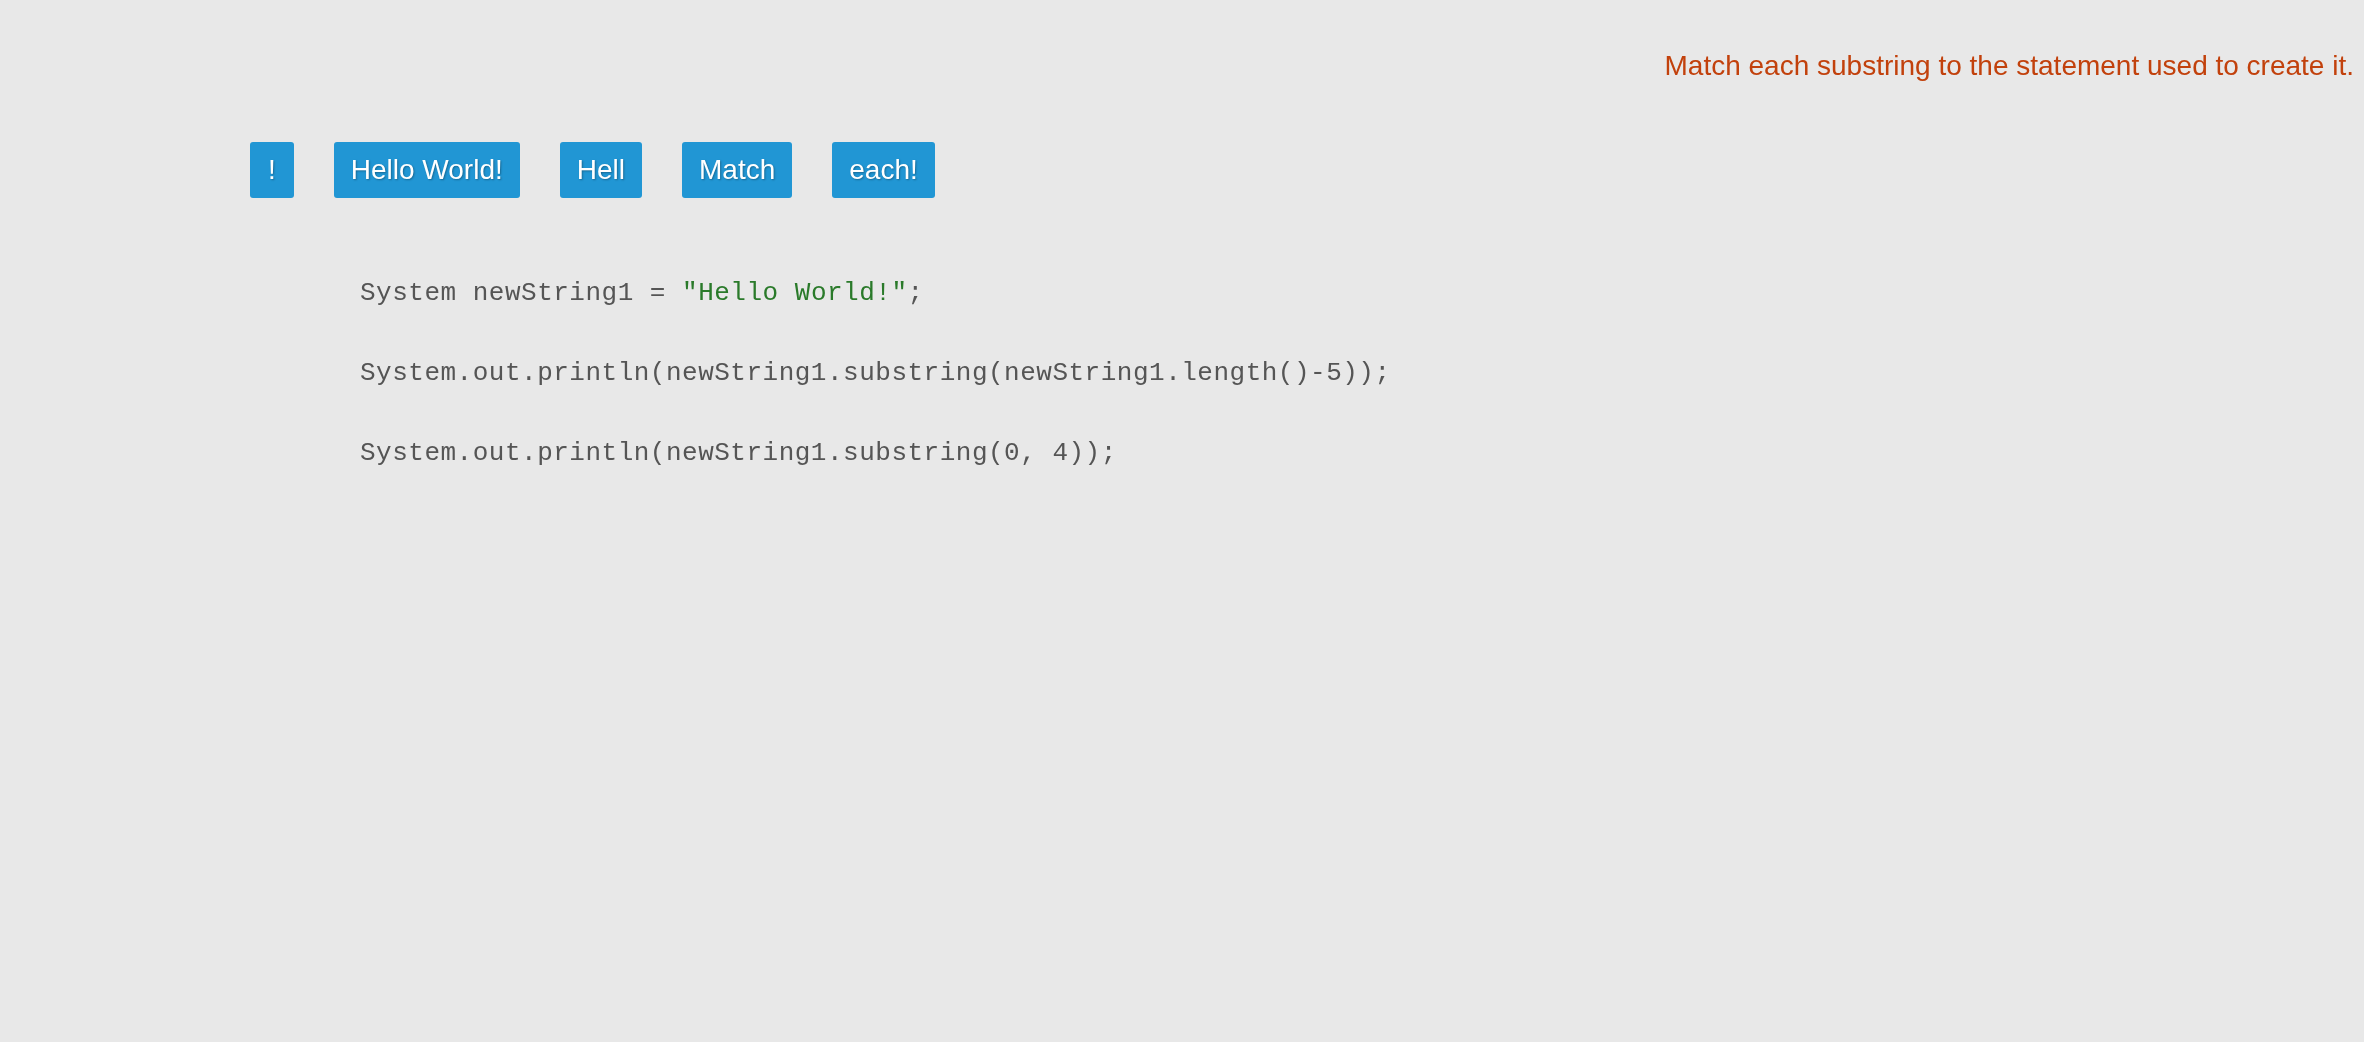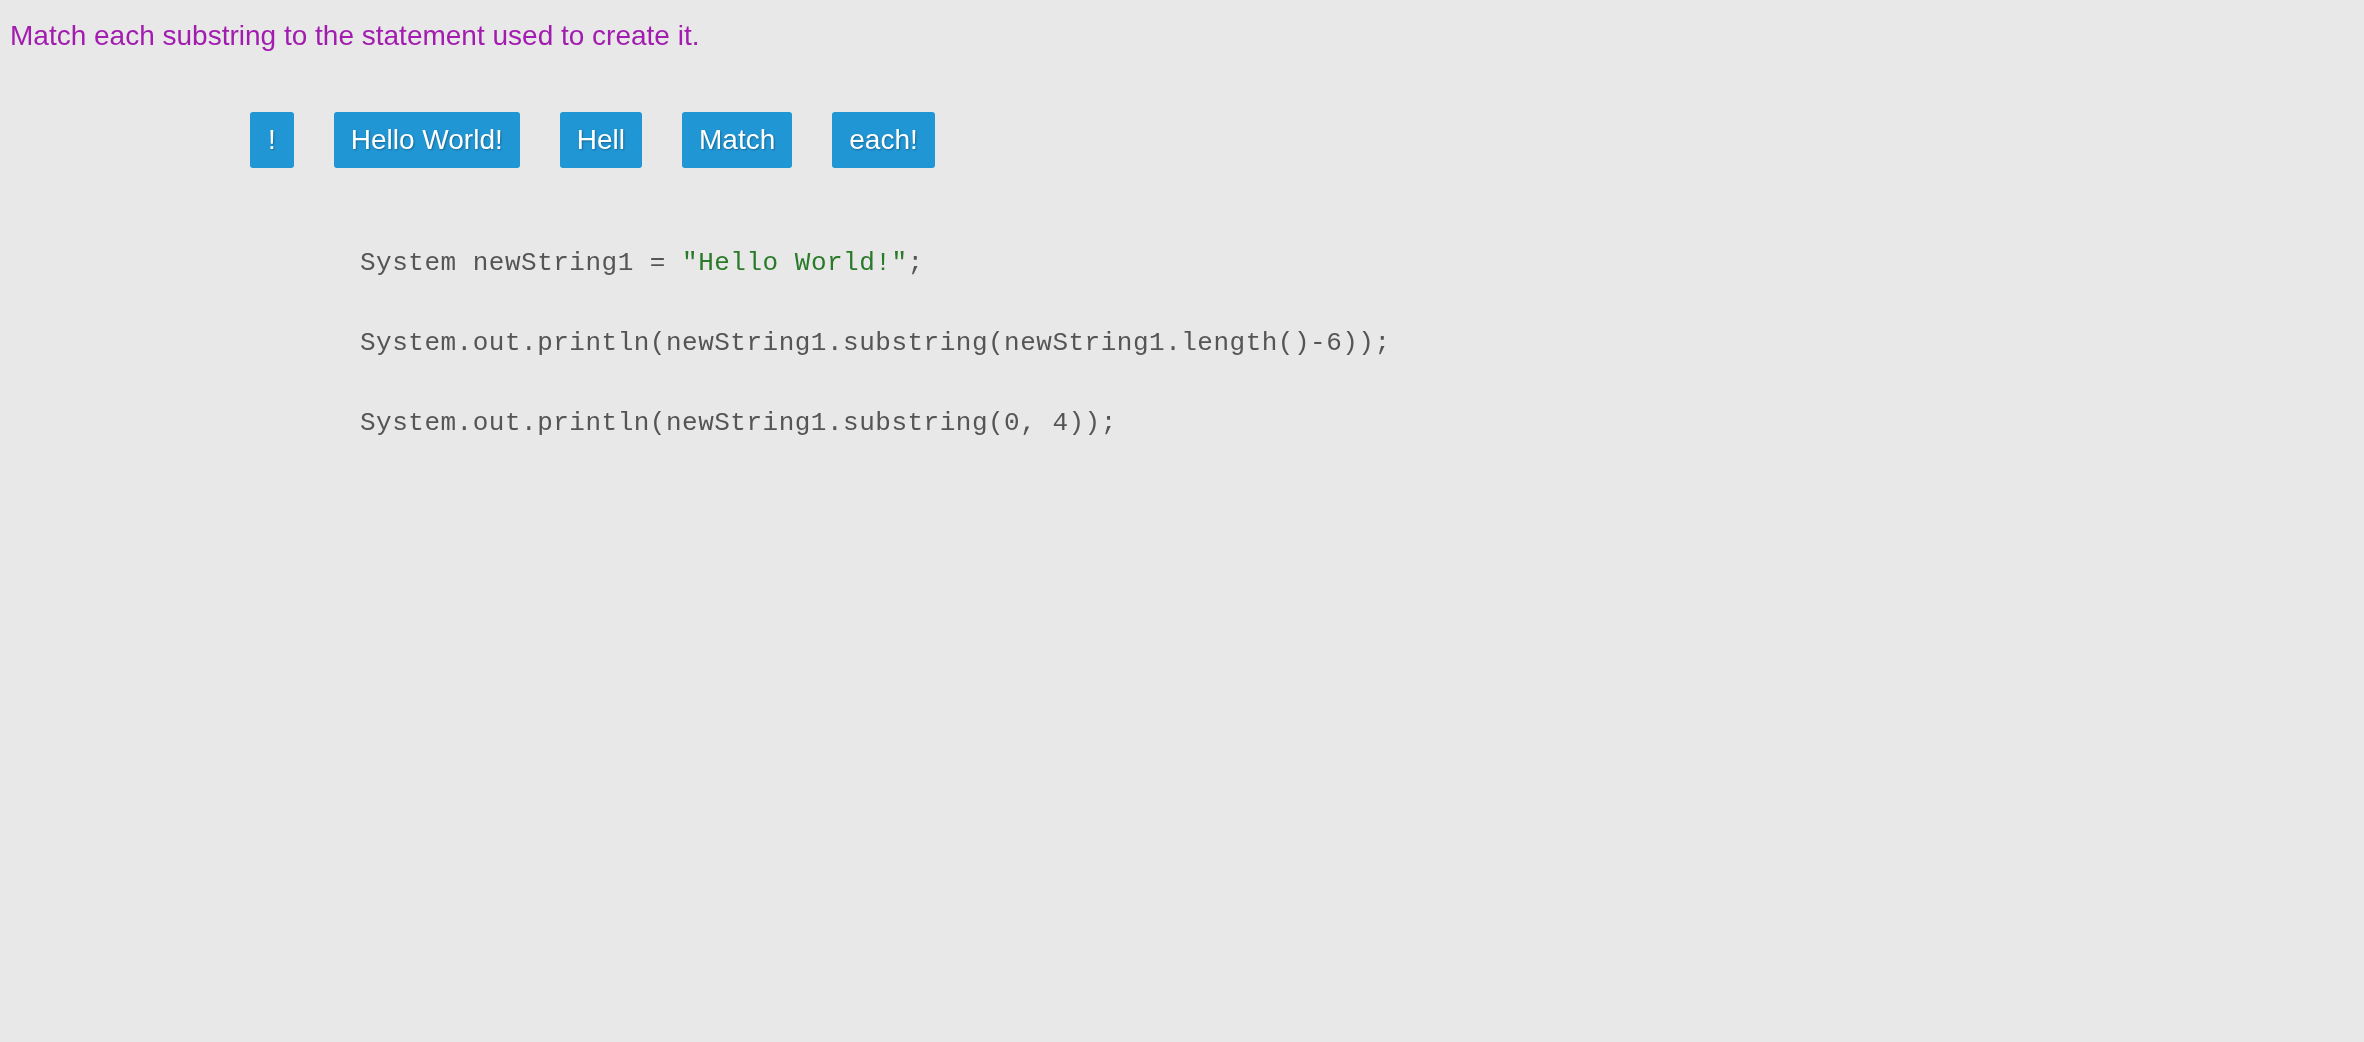--- a/index.html
+++ b/index.html
@@ -7,23 +7,25 @@
       padding: 0;
       box-sizing: border-box;
     }
     body {
       background: #e8e8e8;
       font-family: Arial, Helvetica, sans-serif;
       padding: 20px 10px;
       min-height: 100vh;
     }
     .question-text {
-      color: #a21caf;
+      color: #c2410c;
       font-size: 28px;
       margin-bottom: 60px;
+      margin-top: 30px;
+      text-align: right;
     }
     .content-area {
       padding-left: 240px;
     }
     .tokens-row {
       display: flex;
       gap: 40px;
       align-items: center;
       margin-bottom: 80px;
     }
@@ -69,17 +71,17 @@
     <div class="token">Hello World!</div>
     <div class="token">Hell</div>
     <div class="token">Match</div>
     <div class="token">each!</div>
   </div>
 
   <div class="code-block">
     <div class="code-line">
       <span>System newString1 = </span><span class="string-literal">"Hello World!"</span><span>;</span>
     </div>
-    <div class="code-line">System.out.println(newString1.substring(newString1.length()-6));</div>
+    <div class="code-line">System.out.println(newString1.substring(newString1.length()-5));</div>
     <div class="code-line">System.out.println(newString1.substring(0, 4));</div>
   </div>
 
 </div>
 
 </body></html>

